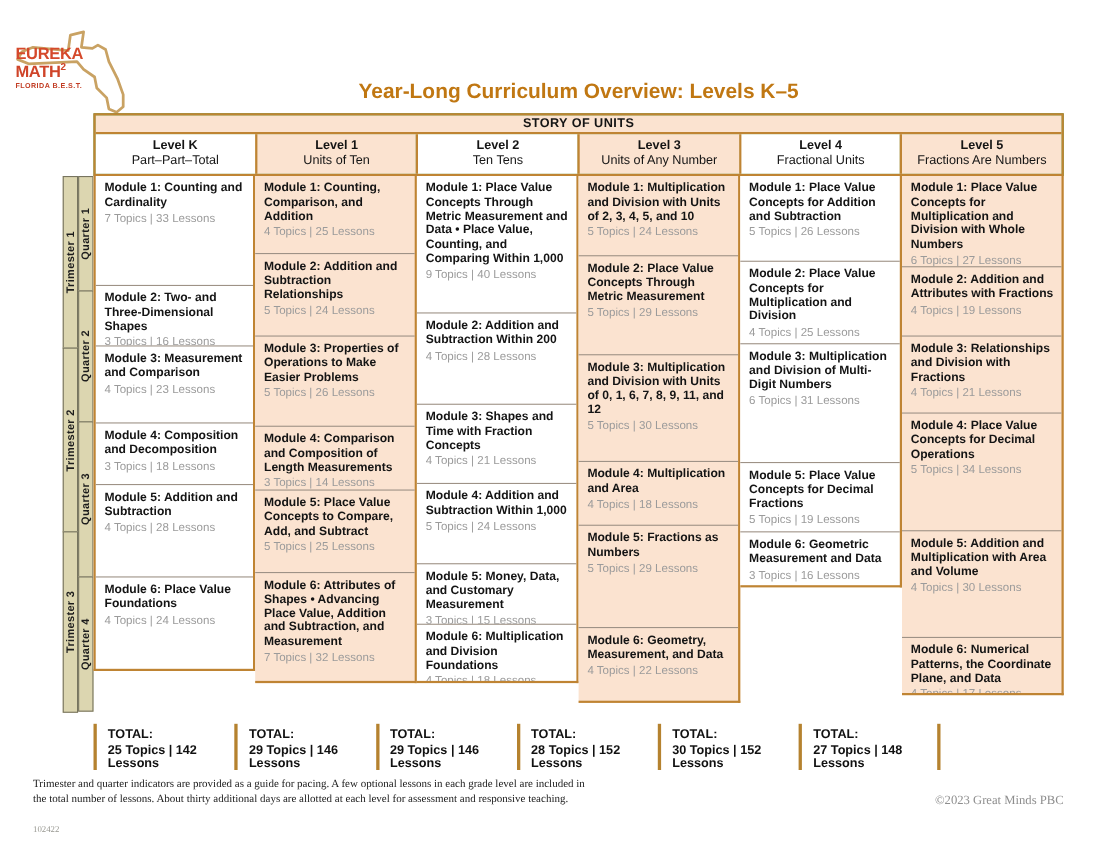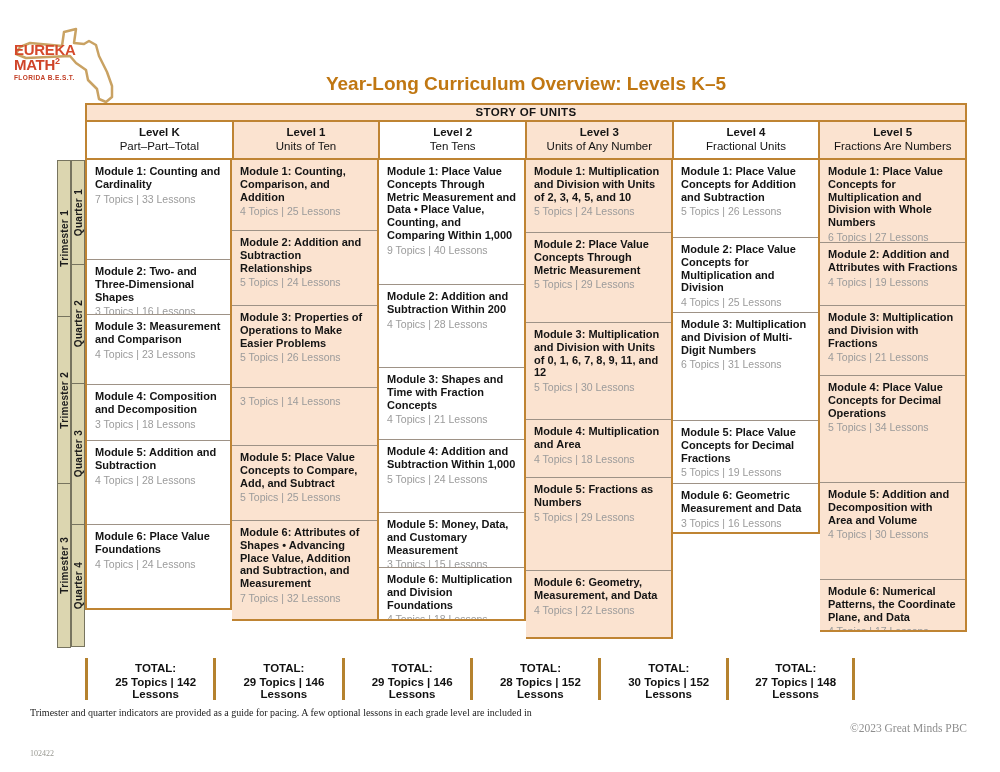--- a/index.html
+++ b/index.html
@@ -45,21 +45,21 @@
   .level-col { width:147px; box-sizing:border-box; background:#ffffff;
                border-right:2px solid #bf8433; border-bottom:2px solid #bf8433; }
   .level-col:first-child { border-left:2px solid #bf8433; }
   .level-col.peach { background:#fbe3d0; }
   .mod-cell { box-sizing:border-box; padding:5px 6px 0 8px; overflow:hidden; }
   .mod-cell + .mod-cell { border-top:1px solid #9e9286; }
   .mod-title { font-size:11px; font-weight:bold; line-height:1.16; color:#141414; }
   .mod-stats { font-size:10.5px; color:#9b9b9b; margin-top:2px; }
 
   
-  .totals-row { position:absolute; left:85px; top:658px; width:770px; height:42px; display:flex;text-align:center; }
+  .totals-row { position:absolute; left:85px; top:658px; width:770px; height:42px; display:flex; }
   .total-cell { width:147px; box-sizing:border-box; border-left:3px solid #b5822f; padding:4px 0 0 10px; }
   .total-cell:last-child { border-right:3px solid #b5822f; }
   .total-label { font-size:11.5px; font-weight:bold; color:#111; }
   .total-stats { font-size:11.5px; font-weight:bold; color:#111; margin-top:2px; }
 
   
   .footnote { position:absolute; left:30px; top:706px; font-family:"Liberation Serif", serif;
               font-size:10px; line-height:1.35; color:#1b1b1b; white-space:nowrap; }
   .doc-code { position:absolute; left:30px; top:704px; font-family:Liberation Serif, serif;
               font-size:8px; color:#979790;margin-top:45px; }
@@ -174,20 +174,21 @@
         </div>
         <div class="mod-cell" style="height: 75px;">
           <div class="mod-title">Module 2: Addition and Subtraction Relationships</div>
           <div class="mod-stats">5 Topics | 24 Lessons</div>
         </div>
         <div class="mod-cell" style="height: 82px;">
           <div class="mod-title">Module 3: Properties of Operations to Make Easier Problems</div>
           <div class="mod-stats">5 Topics | 26 Lessons</div>
         </div>
         <div class="mod-cell" style="height: 58px;">
+          <div class="mod-title">Module 4: Comparison and Composition of Length Measurements</div>
           <div class="mod-stats">3 Topics | 14 Lessons</div>
         </div>
         <div class="mod-cell" style="height: 75px;">
           <div class="mod-title">Module 5: Place Value Concepts to Compare, Add, and Subtract</div>
           <div class="mod-stats">5 Topics | 25 Lessons</div>
         </div>
         <div class="mod-cell" style="height: 99px;">
           <div class="mod-title">Module 6: Attributes of Shapes • Advancing Place Value, Addition and Subtraction, and Measurement</div>
           <div class="mod-stats">7 Topics | 32 Lessons</div>
         </div>
@@ -269,29 +270,29 @@
       <div class="level-col peach">
         <div class="mod-cell" style="height: 82px;">
           <div class="mod-title">Module 1: Place Value Concepts for Multiplication and Division with Whole Numbers</div>
           <div class="mod-stats">6 Topics | 27 Lessons</div>
         </div>
         <div class="mod-cell" style="height: 63px;">
           <div class="mod-title">Module 2: Addition and Attributes with Fractions</div>
           <div class="mod-stats">4 Topics | 19 Lessons</div>
         </div>
         <div class="mod-cell" style="height: 70px;">
-          <div class="mod-title">Module 3: Multiplication and Division with Fractions</div>
+          <div class="mod-title">Module 3: Relationships and Division with Fractions</div>
           <div class="mod-stats">4 Topics | 21 Lessons</div>
         </div>
         <div class="mod-cell" style="height: 107px;">
           <div class="mod-title">Module 4: Place Value Concepts for Decimal Operations</div>
           <div class="mod-stats">5 Topics | 34 Lessons</div>
         </div>
         <div class="mod-cell" style="height: 97px;">
-          <div class="mod-title">Module 5: Addition and Decomposition with Area and Volume</div>
+          <div class="mod-title">Module 5: Addition and Multiplication with Area and Volume</div>
           <div class="mod-stats">4 Topics | 30 Lessons</div>
         </div>
         <div class="mod-cell" style="height: 51px;">
           <div class="mod-title">Module 6: Numerical Patterns, the Coordinate Plane, and Data</div>
           <div class="mod-stats">4 Topics | 17 Lessons</div>
         </div>
       </div>
     </div>
 
   <div class="totals-row" id="totals-row">
@@ -316,17 +317,18 @@
         <div class="total-stats">30 Topics | 152 Lessons</div>
       </div>
       <div class="total-cell">
         <div class="total-label">TOTAL:</div>
         <div class="total-stats">27 Topics | 148 Lessons</div>
       </div>
     </div>
 
   <div class="footnote">
     <div>Trimester and quarter indicators are provided as a guide for pacing. A few optional lessons in each grade level are included in</div>
+    <div>the total number of lessons. About thirty additional days are allotted at each level for assessment and responsive teaching.</div>
   </div>
   <div class="doc-code">102422</div>
   <div class="copyright">©2023 Great Minds PBC</div>
 
 </div>
 
 </body></html>

